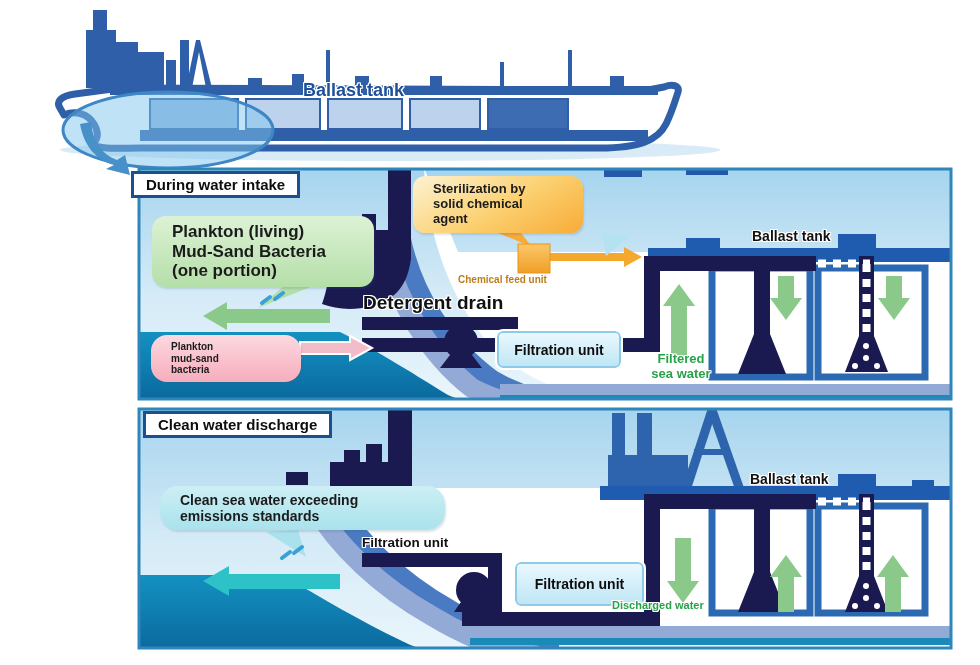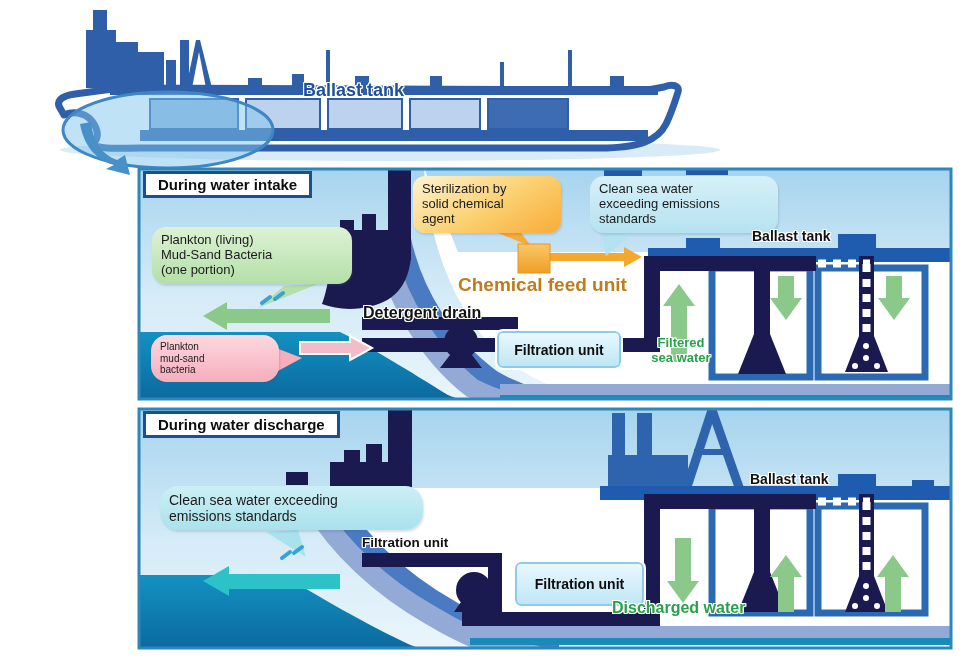--- a/index.html
+++ b/index.html
@@ -8,22 +8,22 @@
     font-family:"Liberation Sans", sans-serif;
   }
   .stage svg{position:absolute;left:0;top:0;}
   .lbl{
     position:absolute;font-weight:bold;color:#111;line-height:1.12;
     white-space:pre-line;
     text-shadow:-1px -1px 0 #fff,1px -1px 0 #fff,-1px 1px 0 #fff,1px 1px 0 #fff,
                  0 -1px 0 #fff,0 1px 0 #fff,-1px 0 0 #fff,1px 0 0 #fff;
   }
   .bubble{
-    position:absolute;font-weight:normal;color:#1b1b1b;line-height:1.15;
-    white-space:pre-line;border-radius:14px;padding:6px 9px;font-size:13px;
+    position:absolute;font-weight:bold;color:#1b1b1b;line-height:1.15;
+    white-space:pre-line;border-radius:14px;padding:6px 20px;font-size:13px;
     box-shadow:1px 2px 2px rgba(60,90,120,.18);
   }
   .panel-header{
     position:absolute;background:#ffffff;border:3px solid #1c4f8e;
     padding:2px 12px;font-weight:bold;font-size:15px;color:#0d0d0d;
     white-space:nowrap;
   }
   .unit-box{
     position:absolute;display:flex;align-items:center;justify-content:center;
     background:linear-gradient(#eaf8fe,#bfe6f5);
@@ -272,55 +272,52 @@
     <g stroke="#3aa0d8" stroke-width="4" stroke-linecap="round">
       <line x1="282" y1="558" x2="290" y2="552"></line>
       <line x1="294" y1="553" x2="302" y2="547"></line>
     </g>
   </g>
   <rect x="139" y="409" width="812" height="239" fill="none" stroke="#2f86ba" stroke-width="3"></rect>
 </svg>
 
 <div class="lbl navy-text" style="left:303px;top:80px;font-size:18px;">Ballast tank</div>
 
-<div class="panel-header" style="left:143px;top:171px;">During water intake</div>
+<div class="panel-header" style="left:131px;top:171px;">During water intake</div>
 
 <div class="bubble" style="left:413px;top:176px;width:130px;background:linear-gradient(150deg,#fdf3d4 0%,#fbcf6e 55%,#f8ab38 100%);border-radius:12px;">Sterilization by
 solid chemical
 agent</div>
 
-<div class="bubble" style="left:590px;top:176px;width:170px;background:linear-gradient(#d6f0f8,#b5e2f0);">Clean sea water
-exceeding emissions
-standards</div>
-
-<div class="bubble" style="left:152px;top:227px;width:182px;background:linear-gradient(#ddf2d5,#b4dfa8);font-size:13px;">Plankton (living)
+
+<div class="bubble" style="left:152px;top:216px;width:182px;background:linear-gradient(#ddf2d5,#b4dfa8);font-size:17px;">Plankton (living)
 Mud-Sand Bacteria
 (one portion)</div>
 
 <div class="bubble" style="left:151px;top:335px;width:110px;background:linear-gradient(#fcd9e0,#f6adbc);border-radius:16px;font-size:10px;">Plankton
 mud-sand
 bacteria</div>
 
-<div class="lbl" style="left:363px;top:304px;font-size:16px;">Detergent drain</div>
-
-<div class="lbl orange-text" style="left:458px;top:274px;font-size:19px;">Chemical feed unit</div>
+<div class="lbl" style="left:363px;top:292px;font-size:19px;">Detergent drain</div>
+
+<div class="lbl orange-text" style="left:458px;top:274px;font-size:10px;">Chemical feed unit</div>
 
 <div class="lbl" style="left:752px;top:229px;font-size:14px;">Ballast tank</div>
 
 <div class="unit-box" style="left:497px;top:331px;width:120px;height:33px;">Filtration unit</div>
 
-<div class="lbl green-text" style="left:636px;top:336px;font-size:13px;text-align:center;width:90px;">Filtered
+<div class="lbl green-text" style="left:636px;top:352px;font-size:13px;text-align:center;width:90px;">Filtered
 sea water</div>
 
-<div class="panel-header" style="left:143px;top:411px;">During water discharge</div>
+<div class="panel-header" style="left:143px;top:411px;">Clean water discharge</div>
 
 <div class="bubble" style="left:160px;top:486px;width:245px;background:linear-gradient(#cdeff5,#a9e2ec);border-radius:18px;font-size:14px;">Clean sea water exceeding
 emissions standards</div>
 
 <div class="lbl" style="left:750px;top:472px;font-size:14px;">Ballast tank</div>
 
 <div class="lbl" style="left:362px;top:535px;font-size:13.5px;">Filtration unit</div>
 
 <div class="unit-box" style="left:515px;top:562px;width:125px;height:40px;">Filtration unit</div>
 
-<div class="lbl green-text" style="left:612px;top:599px;font-size:16px;">Discharged water</div>
+<div class="lbl green-text" style="left:612px;top:599px;font-size:11px;">Discharged water</div>
 
 </div>
 
 </body></html>

